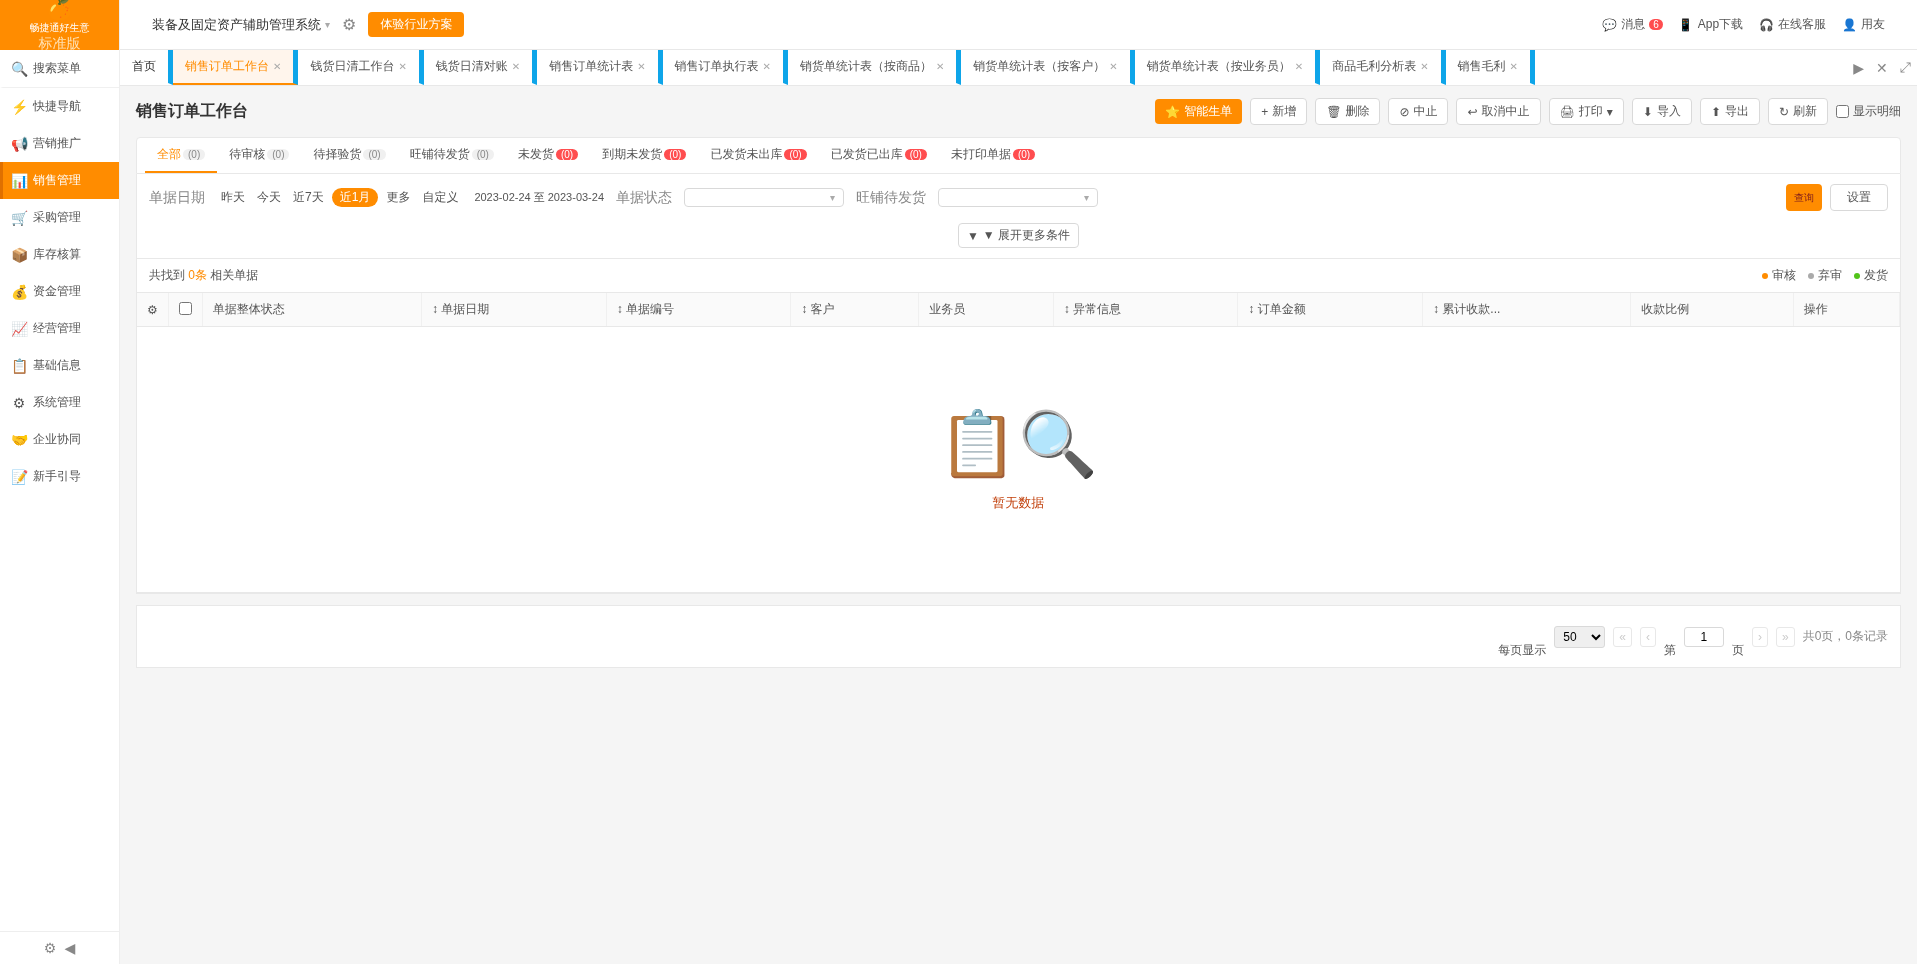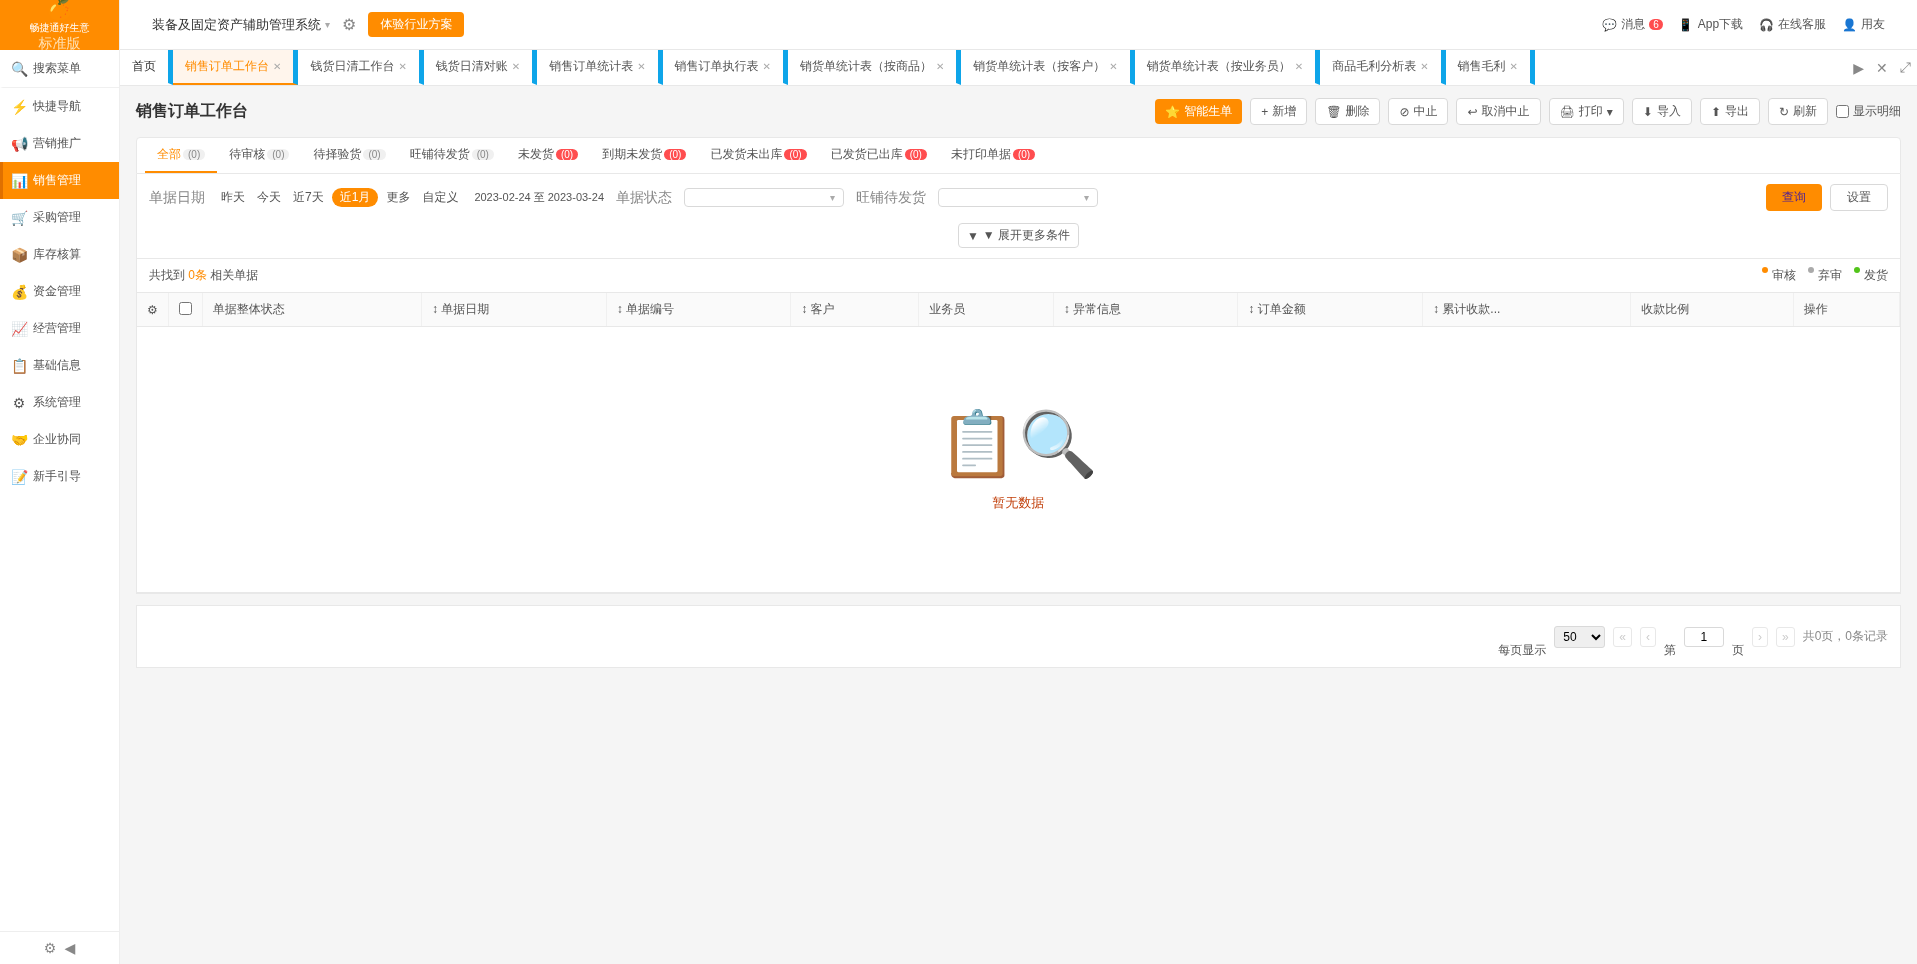--- a/index.html
+++ b/index.html
@@ -64,30 +64,30 @@
     
     .filter-bar { background: #fff; border: 1px solid #e8e8e8; border-top: none; padding: 10px 12px; display: flex; align-items: center; gap: 12px; flex-wrap: wrap; }
     .filter-label { color: #888; font-size: 14px; white-space: nowrap; }
     .filter-date-btns { display: flex; gap: 4px; align-items: center; }
     .filter-date-btn { color: #555; cursor: pointer; font-size: 12px; padding: 2px 4px; border-radius: 2px; }
     .filter-date-btn.active { background: #ff8c00; color: #fff; border-radius: 10px; padding: 1px 8px; }
     .filter-date-range { color: #555; font-size: 11px; }
     .filter-select { border: 1px solid #d9d9d9; border-radius: 4px; padding: 3px 8px; font-size: 12px; color: #555; min-width: 120px; display: flex; align-items: center; justify-content: space-between; cursor: pointer; background: #fff; }
     .filter-select-arrow { color: #aaa; font-size: 10px; }
     .filter-expand { color: #555; font-size: 12px; cursor: pointer; display: flex; align-items: center; gap: 4px; border: 1px solid #d9d9d9; border-radius: 4px; padding: 3px 8px; background: #fff; }
-    .filter-query-btn { background: #ff8c00; color: #4c1d95; border: none; border-radius: 4px; padding: 4px 16px; cursor: pointer; font-size: 12px; }
+    .filter-query-btn { background: #ff8c00; color: #7f1d1d; border: none; border-radius: 4px; padding: 4px 8px; cursor: pointer; font-size: 10px; }
     .filter-set-btn { background: #fff; color: #555; border: 1px solid #d9d9d9; border-radius: 4px; padding: 4px 16px; cursor: pointer; font-size: 12px; }
     .filter-right { margin-left: auto; display: flex; gap: 8px; }
 
     
     .count-bar { background: #fff; border: 1px solid #e8e8e8; border-top: none; padding: 8px 12px; display: flex; align-items: center; justify-content: space-between; }
     .count-text { font-size: 12px; color: #555; }
     .count-text span { color: #ff8c00; }
     .count-actions { display: flex; gap: 12px; }
-    .count-action-btn { font-size: 12px; color: #555; cursor: pointer; display: flex; gap: 4px; }
+    .count-action-btn { font-size: 12px; color: #555; cursor: pointer; display: flex; align-items: center; gap: 4px; }
     .dot { width: 6px; height: 6px; border-radius: 50%; display: inline-block; }
     .dot-orange { background: #ff8c00; }
     .dot-gray { background: #aaa; }
     .dot-green { background: #52c41a; }
 
     
     .table-wrap { background: #fff; border: 1px solid #e8e8e8; border-top: none; overflow: auto; }
     table { width: 100%; border-collapse: collapse; font-size: 12px; }
     thead tr { background: #fafafa; }
     th { padding: 8px 10px; text-align: left; color: #555; font-weight: 500; border-bottom: 1px solid #e8e8e8; border-right: 1px solid #f0f0f0; white-space: nowrap; }

